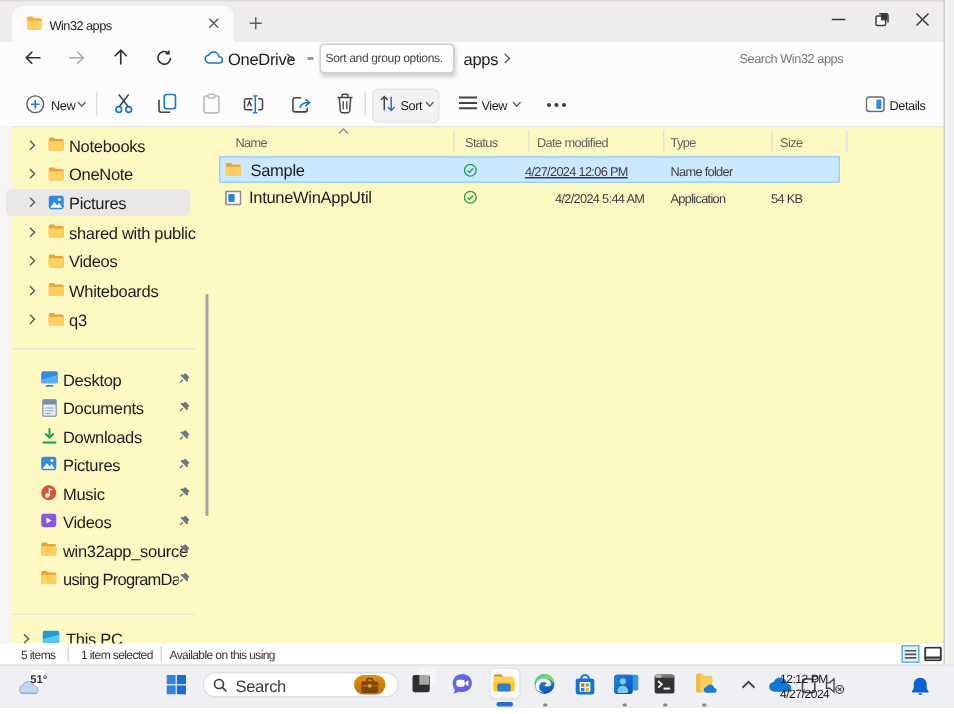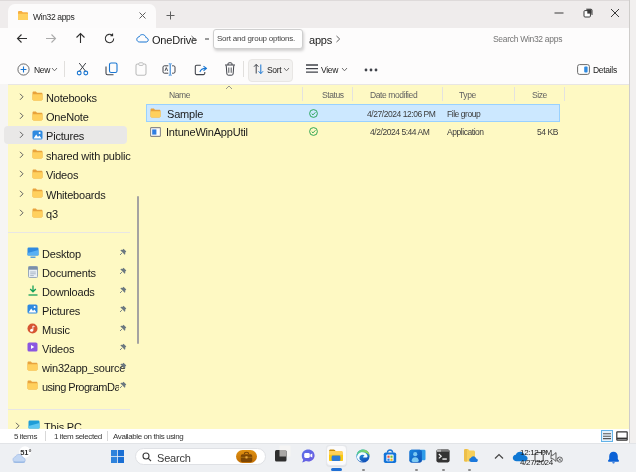--- a/index.html
+++ b/index.html
@@ -2,21 +2,21 @@
 <html><head><meta charset="utf-8">
 <style>
   html,body{margin:0;padding:0;}
   #root{position:relative;width:636px;height:472px;overflow:hidden;
     font-family:"Liberation Sans",sans-serif;background:#fef9c3;
     -webkit-font-smoothing:antialiased;}
   .abs{position:absolute;}
   .t9{font-size:11px;color:#1b1b1b;letter-spacing:-0.2px;white-space:nowrap;}
   .dt{font-size:8.5px;color:#3c3c3c;letter-spacing:-0.45px;white-space:nowrap;position:absolute;}
   .st{font-size:8px;color:#333;letter-spacing:-0.4px;white-space:nowrap;position:absolute;}
-  .hd{font-size:8.5px;color:#616161;letter-spacing:-0.4px;white-space:nowrap;position:absolute;margin-left:12px;}
+  .hd{font-size:8.5px;color:#616161;letter-spacing:-0.4px;white-space:nowrap;position:absolute;}
 </style></head>
 <body>
 <div id="root">
   <svg width="0" height="0" style="position:absolute">
     <defs>
       <g id="folder">
           <path d="M0.5 1.8 C0.5 1.1 1 0.6 1.7 0.6 L3.9 0.6 L5 1.7 L9.3 1.7 C10 1.7 10.5 2.2 10.5 2.9 L10.5 8.2 C10.5 8.9 10 9.4 9.3 9.4 L1.7 9.4 C1 9.4 0.5 8.9 0.5 8.2 Z" fill="#e8a33d"></path>
           <path d="M0.5 3.2 L10.5 3.2 L10.5 8.2 C10.5 8.9 10 9.4 9.3 9.4 L1.7 9.4 C1 9.4 0.5 8.9 0.5 8.2 Z" fill="#ffd05e"></path>
         </g>
       <g id="chev">
@@ -319,35 +319,35 @@
   <div class="abs" style="left:146px;top:104px;width:414px;height:18px;background:#cce8ff;border:1px solid #99d1ff;box-sizing:border-box;"></div>
   <svg class="abs" style="left:150px;top:107.5px;" width="11" height="10" viewBox="0 0 11 10">
     <path d="M0.5 1.8 C0.5 1.1 1 0.6 1.7 0.6 L3.9 0.6 L5 1.7 L9.3 1.7 C10 1.7 10.5 2.2 10.5 2.9 L10.5 8.2 C10.5 8.9 10 9.4 9.3 9.4 L1.7 9.4 C1 9.4 0.5 8.9 0.5 8.2 Z" fill="#e8a33d"></path>
     <path d="M0.5 3.2 L10.5 3.2 L10.5 8.2 C10.5 8.9 10 9.4 9.3 9.4 L1.7 9.4 C1 9.4 0.5 8.9 0.5 8.2 Z" fill="#ffd05e"></path>
   </svg>
   <div class="abs t9" style="left:167px;top:108px;">Sample</div>
   <svg class="abs" style="left:309px;top:108.5px;" width="9" height="9" viewBox="0 0 9 9">
       <circle cx="4.5" cy="4.5" r="3.9" fill="none" stroke="#1c9e4b" stroke-width="0.9"></circle>
       <path d="M2.7 4.6 L4 5.9 L6.4 3.3" stroke="#1c9e4b" stroke-width="0.9" fill="none"></path>
     </svg>
-  <div class="dt" style="left:367px;top:108.5px;">4/27/2024 12:06 PM</div>
-  <div class="dt" style="left:447px;top:108.5px;">File group</div>
+  <div class="dt" style="left:350px;top:108.5px;text-decoration:underline;">4/27/2024 12:06 PM</div>
+  <div class="dt" style="left:447px;top:108.5px;">Name folder</div>
 
   <svg class="abs" style="left:150px;top:127px;" width="11" height="10" viewBox="0 0 11 10">
     <rect x="0.6" y="0.6" width="9.8" height="8.8" rx="0.6" fill="#fff" stroke="#8a8a8a" stroke-width="1.1"></rect>
     <rect x="2.2" y="2.4" width="4.2" height="5.2" fill="#2f7de1"></rect>
   </svg>
   <div class="abs t9" style="left:166px;top:126px;">IntuneWinAppUtil</div>
   <svg class="abs" style="left:309px;top:127px;" width="9" height="9" viewBox="0 0 9 9">
       <circle cx="4.5" cy="4.5" r="3.9" fill="none" stroke="#1c9e4b" stroke-width="0.9"></circle>
       <path d="M2.7 4.6 L4 5.9 L6.4 3.3" stroke="#1c9e4b" stroke-width="0.9" fill="none"></path>
     </svg>
   <div class="dt" style="left:357px;top:126.5px;margin-left:13px;">4/2/2024 5:44 AM</div>
   <div class="dt" style="left:447px;top:126.5px;">Application</div>
-  <div class="dt" style="left:514px;top:126.5px;width:44px;text-align:right;">54 KB</div>
+  <div class="dt" style="left:514px;top:126.5px;width:44px;">54 KB</div>
 
   <div class="abs" style="left:213px;top:29px;width:88px;height:18px;background:#fefefe;border:1px solid #cfcfcf;border-radius:3px;box-shadow:1px 2px 3px rgba(0,0,0,0.18);z-index:30;"></div>
   <div class="abs" style="left:217px;top:34px;font-size:8px;letter-spacing:-0.22px;color:#444;z-index:31;white-space:nowrap;">Sort and group options.</div>
 
   <div class="abs" style="left:0;top:429px;width:630px;height:14px;background:#fff;"></div>
   <div class="st" style="left:14px;top:431.5px;">5 items</div>
   <div class="abs" style="left:45px;top:431px;width:1px;height:10px;background:#d8d8d8;"></div>
   <div class="st" style="left:54px;top:431.5px;">1 item selected</div>
   <div class="abs" style="left:107px;top:431px;width:1px;height:10px;background:#d8d8d8;"></div>
   <div class="st" style="left:113px;top:431.5px;">Available on this using</div>

